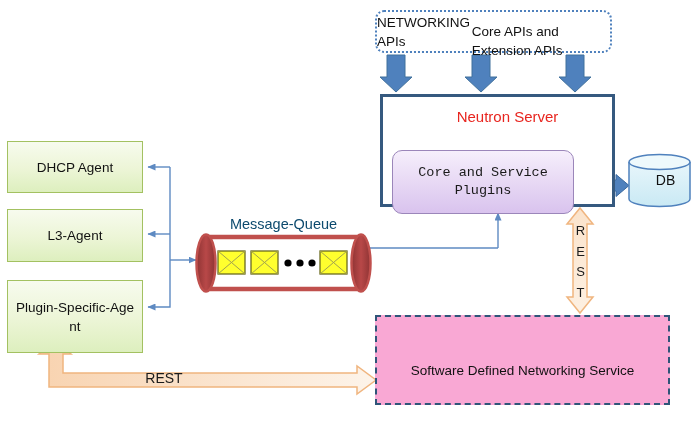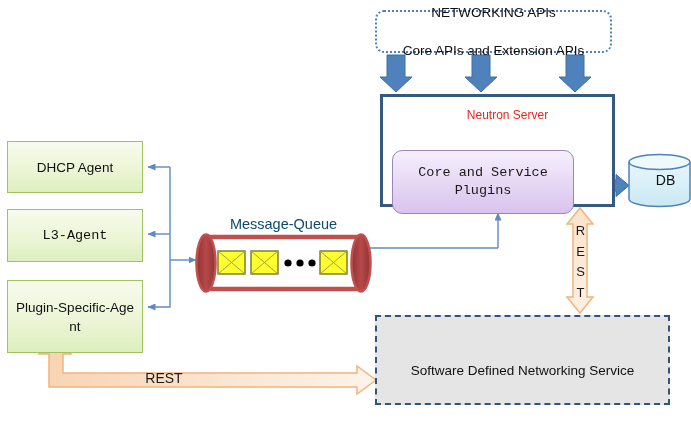--- a/index.html
+++ b/index.html
@@ -2,45 +2,45 @@
 <html><head>
 <meta charset="utf-8">
 <style>
   html,body{margin:0;padding:0;background:#fff;}
   body{font-family:"Liberation Sans", sans-serif;color:#111;}
   #canvas{position:relative;width:691px;height:430px;background:#ffffff;overflow:hidden;}
   #shapes{position:absolute;left:0;top:0;width:691px;height:430px;}
   .abs{position:absolute;box-sizing:border-box;}
 
   .dotted-box{left:375px;top:10px;width:237px;height:43px;border:2px dotted #4f81bd;border-radius:9px;
-    display:flex;flex-direction:column;align-items:center;justify-content:center;background:#fff;}
+    display:flex;align-items:center;justify-content:center;background:#fff;}
   .dotted-box .l1{font-size:13.5px;line-height:19px;}
   .dotted-box .l2{font-size:13.5px;line-height:19px;margin-top:19px;}
 
   .neutron-box{left:380px;top:94px;width:235px;height:113px;border:3px solid #35597f;background:#fff;}
-  .neutron-title{left:380px;top:108px;width:235px;text-align:center;font-size:12px;color:#e8251f;padding-left:20px;}
+  .neutron-title{left:380px;top:108px;width:235px;text-align:center;font-size:15px;color:#e8251f;padding-left:20px;}
 
   .plugins-box{left:392px;top:150px;width:182px;height:64px;border:1.5px solid #9b86ba;border-radius:10px;
     background:linear-gradient(180deg,#f6effc 0%,#e9dbf5 45%,#d9c3ee 100%);
     display:flex;align-items:center;justify-content:center;text-align:center;
     font-size:13.5px;line-height:18px;color:#1a1a1a;padding:2px 14px;font-family:Liberation Mono, monospace;}
 
   .db-label{left:629px;top:172px;width:61px;text-align:center;font-size:14px;color:#111;padding-left:12px;}
 
   .agent-box{left:7px;width:136px;border:1.5px solid #a3c161;
     background:linear-gradient(180deg,#f7fbee 0%,#ecf5d6 55%,#ddefbe 100%);
     display:flex;align-items:center;justify-content:center;text-align:center;
     font-size:13.5px;line-height:19px;color:#111;padding:0 8px;word-break:break-all;}
   .agent-dhcp{top:141px;height:52px;}
-  .agent-l3{top:209px;height:53px;font-family:Liberation Mono, monospace;}
+  .agent-l3{top:209px;height:53px;}
   .agent-psa{top:280px;height:73px;justify-content:center;}
 
   .queue-label{left:206px;top:216px;width:155px;text-align:center;font-size:14.5px;color:#0c4a6e;}
 
-  .sdn-box{left:375px;top:315px;width:295px;height:90px;border:2px dashed #2f5579;background:#e5e5e5;
+  .sdn-box{left:375px;top:315px;width:295px;height:90px;border:2px dashed #2f5579;background:#f9a8d4;
     display:flex;align-items:center;justify-content:center;font-size:13.5px;color:#111;
     padding-top:20px;box-sizing:border-box;text-align:center;}
 
   .rest-vertical{left:573px;top:221px;width:15px;text-align:center;font-size:13px;line-height:20.5px;
     color:#1a1a1a;word-break:break-all;}
   .rest-horizontal{left:138px;top:370px;width:52px;text-align:center;font-size:14px;color:#1a1a1a;}
 </style>
 </head>
 <body>
 

